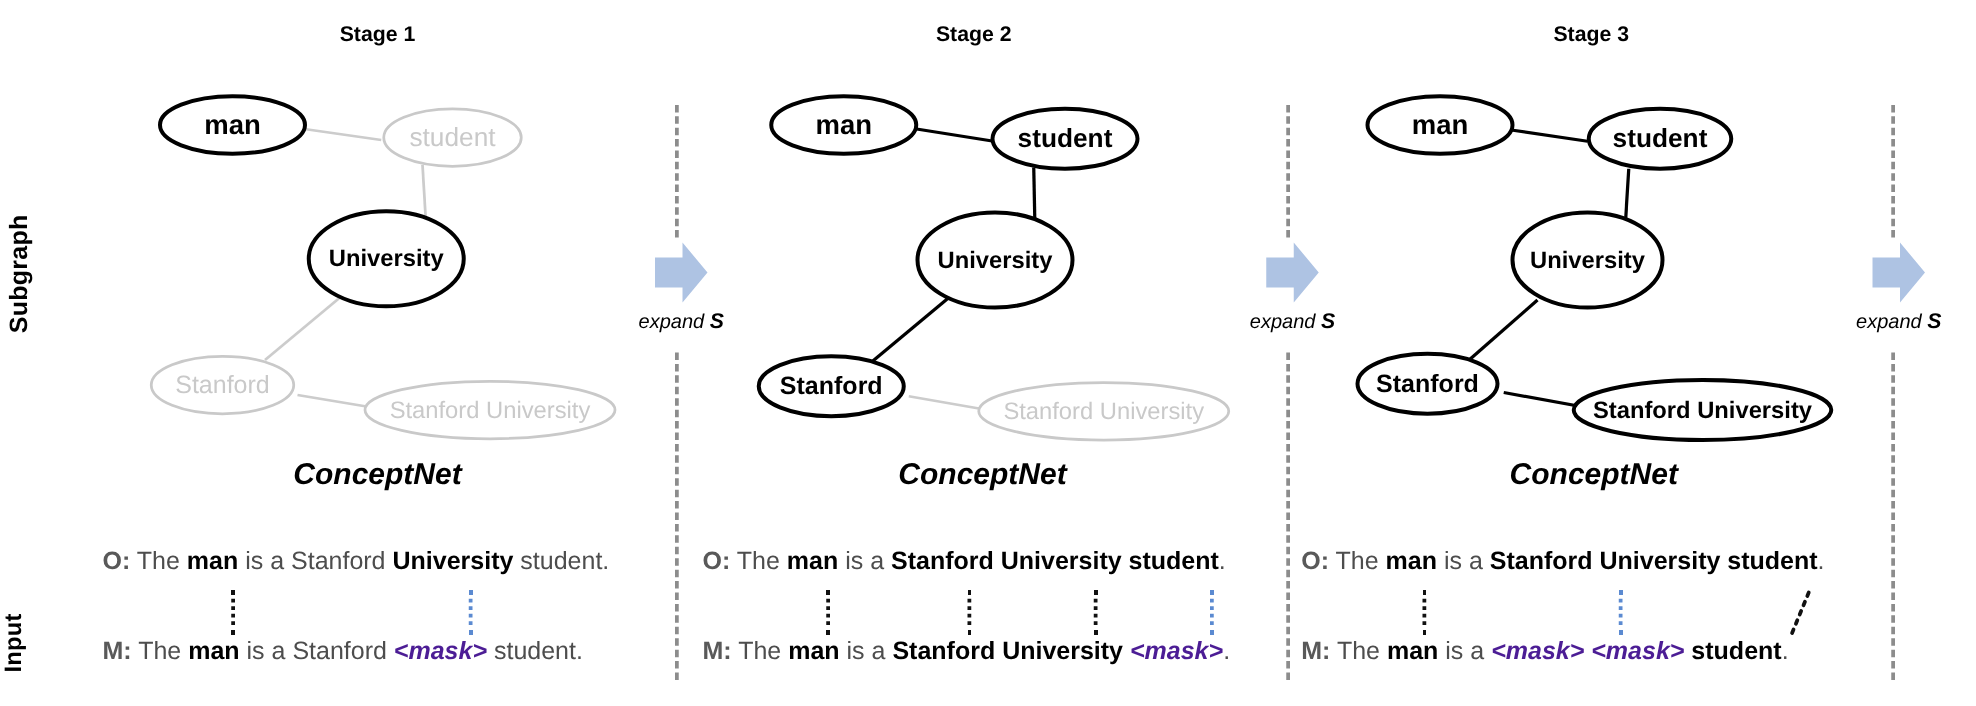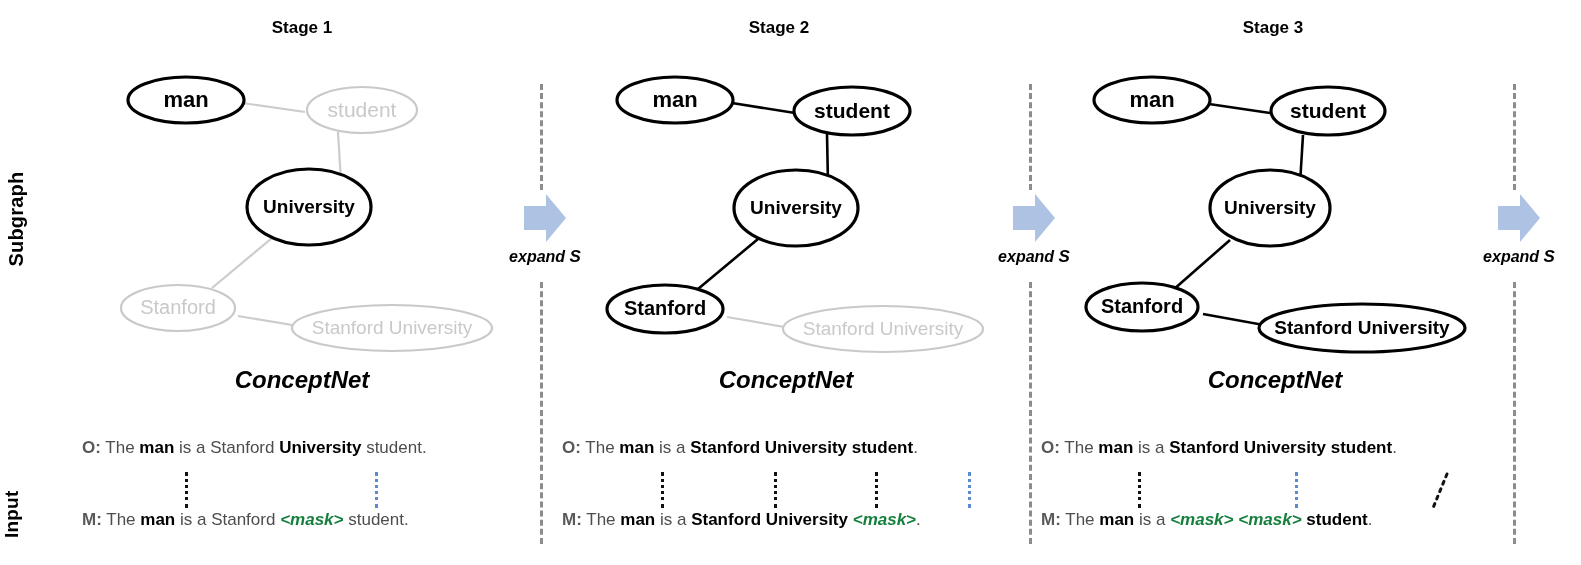--- a/index.html
+++ b/index.html
@@ -49,38 +49,38 @@
   .sep.bottom{top:282px;height:262px;}
   #sep-0-top,#sep-0-bottom{left:540px;}
   #sep-1-top,#sep-1-bottom{left:1029px;}
   #sep-2-top,#sep-2-bottom{left:1513px;}
 
   
   .expand{position:absolute;}
   .expand .arrow-wrap{position:absolute;left:0;top:0;}
   .expand .expand-label{position:absolute;top:55px;left:-42px;width:130px;
                         text-align:center;font-size:16px;font-style:italic;
-                        white-space:nowrap;font-weight:bold;}
+                        white-space:nowrap;}
   .expand .expand-label b{font-style:italic;font-size:17px;}
   #expand-0{left:522px;top:192px;}
   #expand-1{left:1011px;top:192px;}
   #expand-2{left:1496px;top:192px;}
 
   
   .textpanel{position:absolute;white-space:nowrap;}
   #textpanel-0{left:82px;top:438px;}
   #textpanel-1{left:562px;top:438px;}
   #textpanel-2{left:1041px;top:438px;}
 
-  .line{position:relative;height:34px;font-size:17px;color:#404040;}
+  .line{position:relative;height:34px;font-size:20px;color:#404040;}
   .line.line-o{margin-bottom:38px;}
   .prefix{font-weight:bold;color:#595959;}
   .plain{color:#4d4d4d;}
   .bold{font-weight:bold;color:#000000;}
-  .mask{color:#15803d;font-weight:bold;font-style:italic;}
+  .mask{color:#4c1d95;font-weight:bold;font-style:italic;}
 
   
   .connector{position:absolute;top:0;width:0;}
   .connector.black{border-left:3px dotted #111111;}
   .connector.blue{border-left:3px dotted #5b8ad1;}
   .connector-slant{position:absolute;}
 
   .conn-layer{position:absolute;left:0;top:34px;height:40px;width:520px;}
 </style>
 </head>

